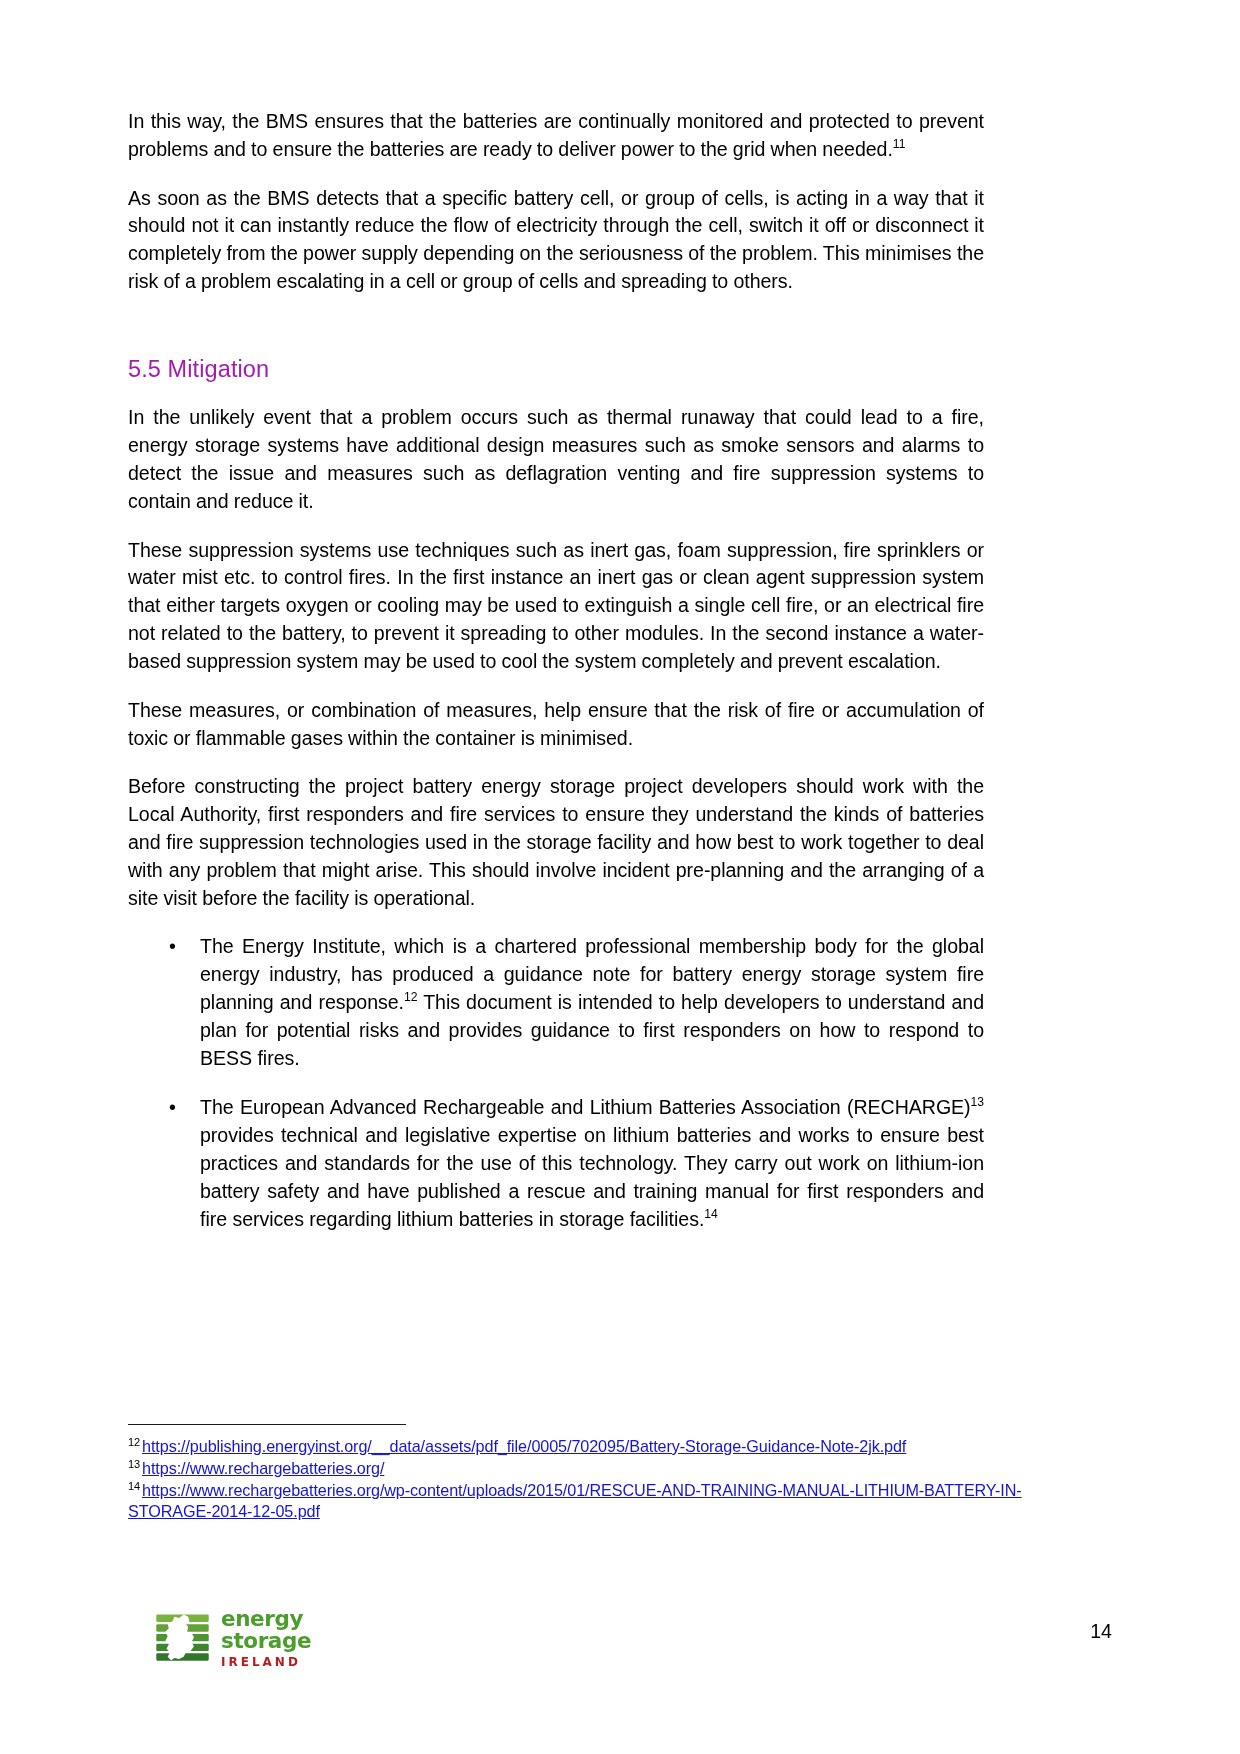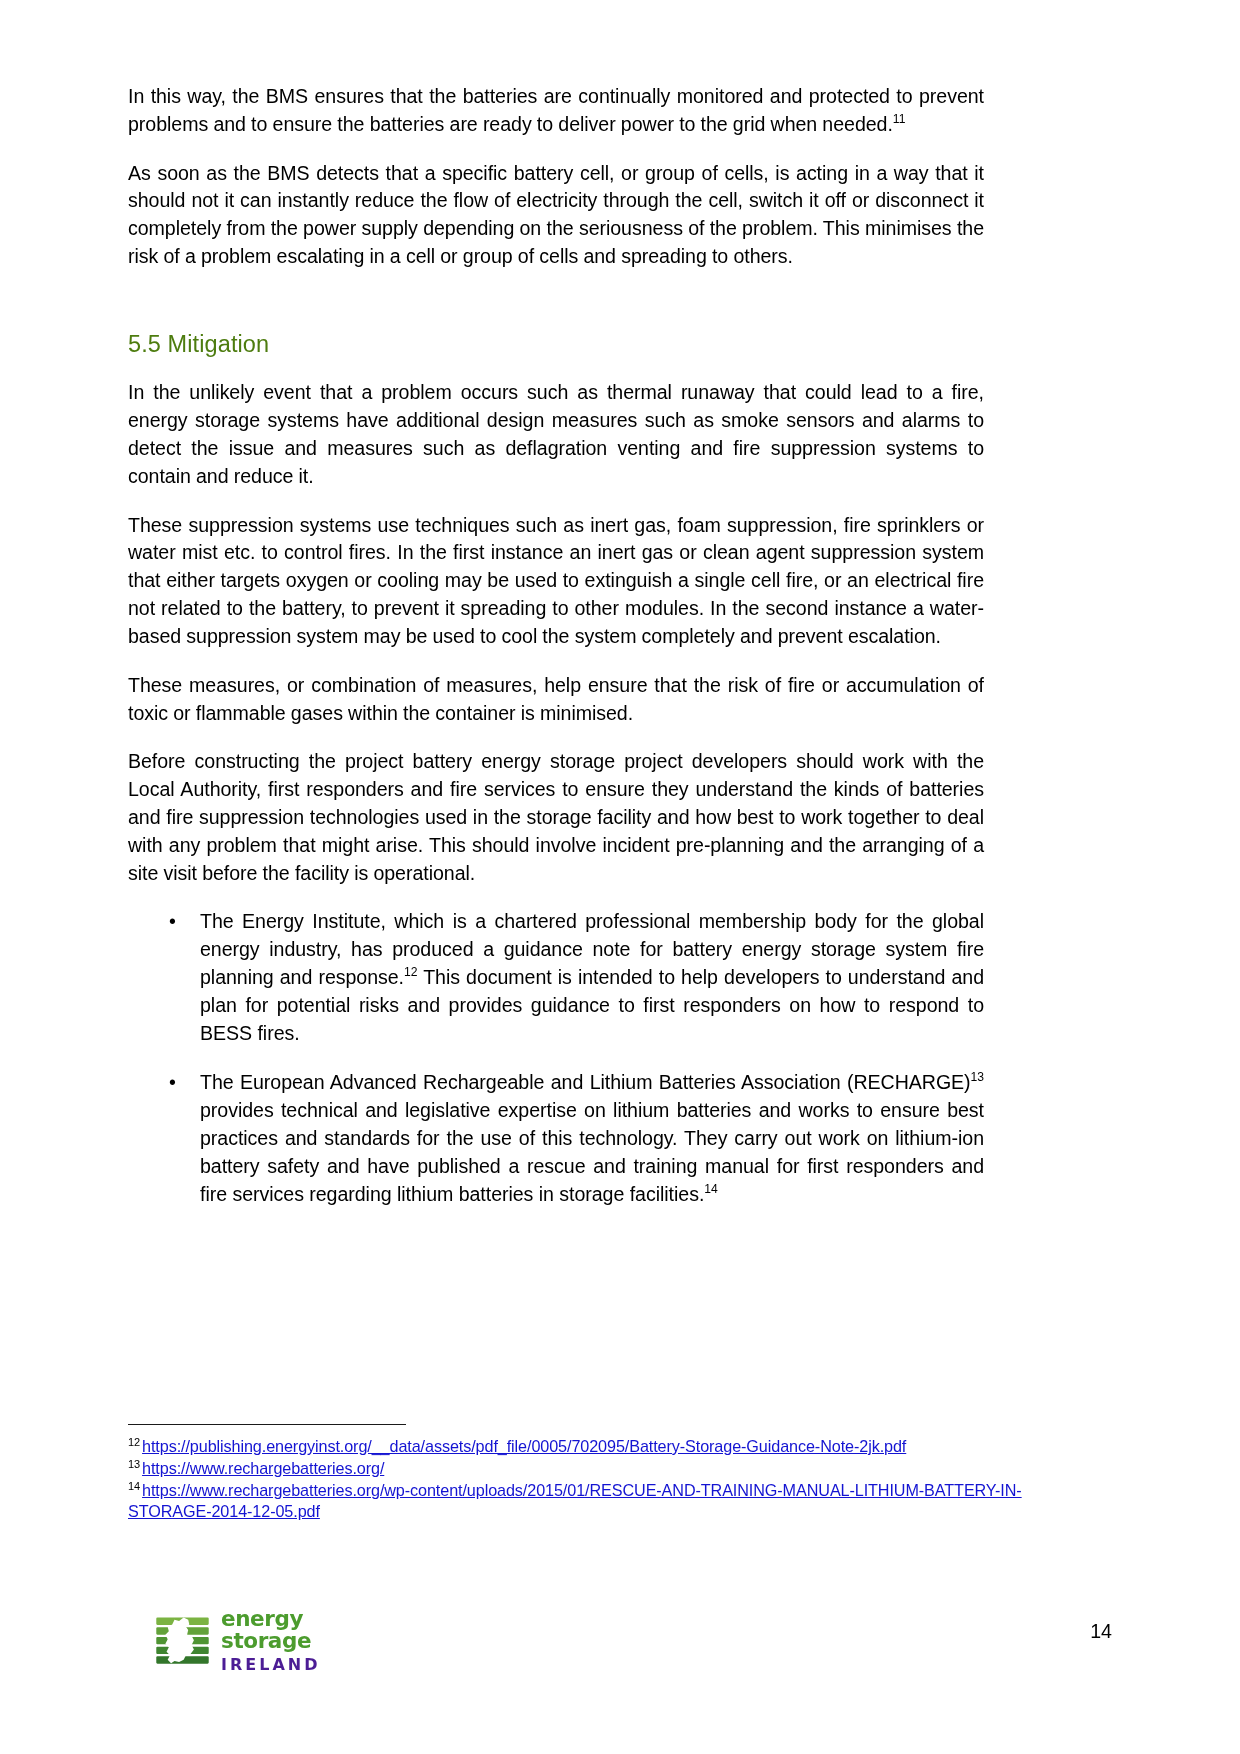--- a/index.html
+++ b/index.html
@@ -13,40 +13,40 @@
     font-family: "Liberation Sans", sans-serif;
     color: #000000;
     -webkit-font-smoothing: antialiased;
   }
   .page {
     position: relative;
     width: 1240px;
     height: 1754px;
     background: #ffffff;
     box-sizing: border-box;
-    padding: 83px 128px 0 128px;
+    padding: 108px 128px 0 128px;
   }
   .body-col {
     width: 856px;
   }
   p.para {
     margin: 0 0 21px 0;
     font-size: 19.6px;
     line-height: 1.42;
     text-align: justify;
     text-justify: inter-word;
     letter-spacing: -0.05px;
     word-spacing: -0.2px;
   }
   h2.section-heading {
     margin: 0;
     padding: 0;
     font-size: 23.5px;
     font-weight: 400;
-    color: #4d7c0f;
+    color: #a21caf;
     line-height: 1.3;
     letter-spacing: 0.1px;
   }
   .heading-block {
     margin-top: 58px;
     margin-bottom: 20px;
   }
   sup {
     font-size: 0.62em;
     vertical-align: super;
@@ -135,22 +135,22 @@
     font-family: "DejaVu Sans", sans-serif;
     font-weight: bold;
     font-size: 21.5px;
     color: #4c9c2e;
     letter-spacing: -0.4px;
     line-height: 1.04;
   }
   .logo-line3 {
     font-family: "DejaVu Sans", sans-serif;
     font-weight: bold;
-    font-size: 16px;
-    color: #4c1d95;
+    font-size: 12px;
+    color: #b91c1c;
     letter-spacing: 3.0px;
     line-height: 1.25;
     margin-top: 2px;
   }
   .page-number {
     position: absolute;
     right: 0;
     top: 20px;
     font-size: 19.6px;
     color: #000;

